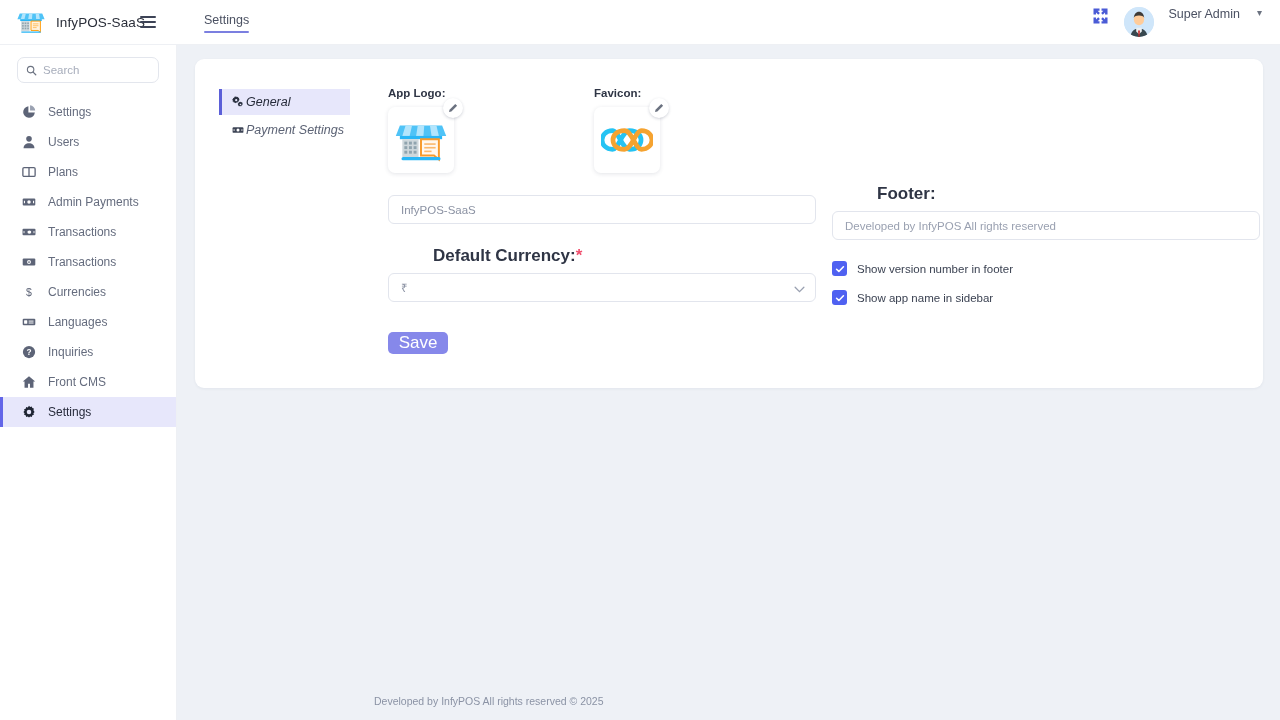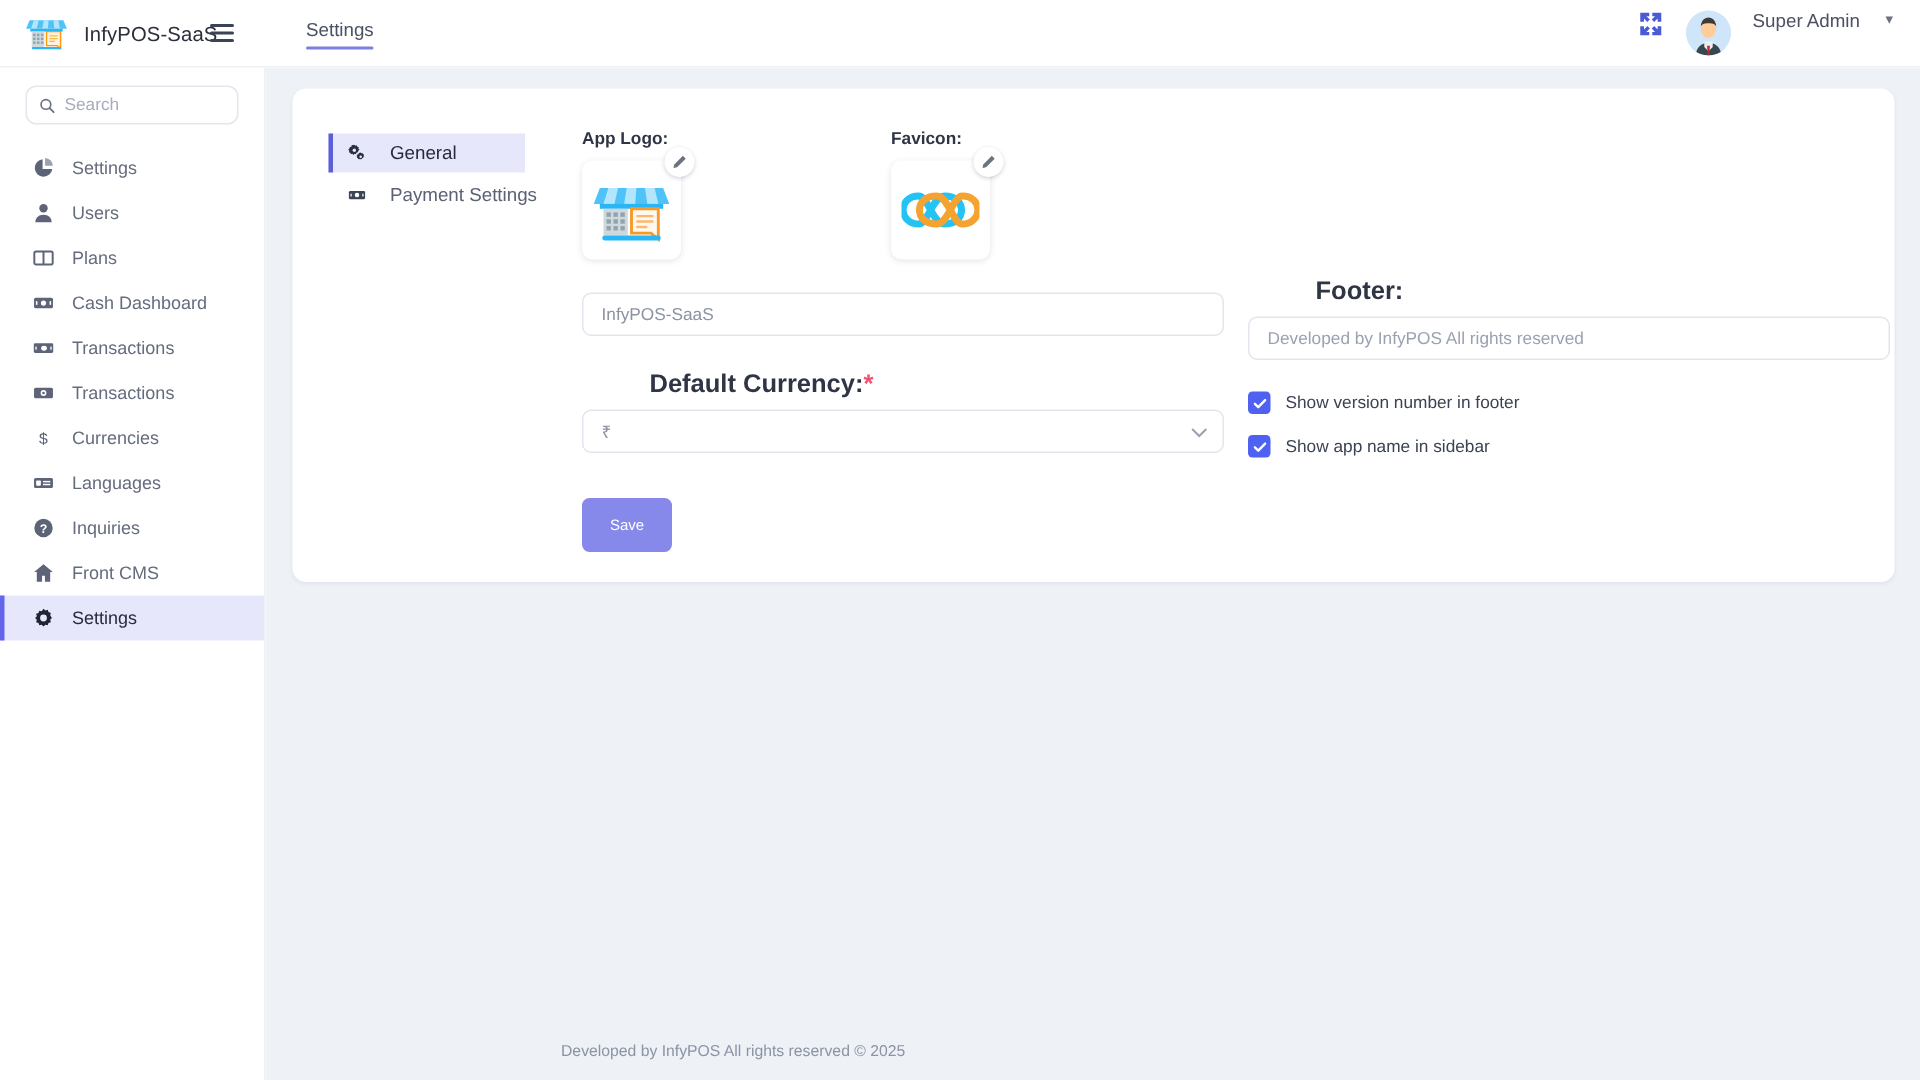--- a/index.html
+++ b/index.html
@@ -103,21 +103,21 @@
   .card-inner { display: flex; padding: 28px 24px 24px 24px; }
 
   
   .tabs { width: 131px; flex: 0 0 131px; padding-top: 2px; }
   .tab {
     height: 26px; display: flex; align-items: center; padding-left: 12px;
     font-size: 12.5px; color: #5b6274; cursor: pointer; position: relative;
     margin-bottom: 2px;
   }
   .tab .t-ico { width: 13px; flex: 0 0 13px; display: flex; align-items: center; justify-content: center; }
-  .tab .t-label { margin-left: 16px; white-space: nowrap; }
+  .tab .t-label { margin-left: 2px; white-space: nowrap; font-style: italic; }
   .tab.active { background: #e7e7fb; color: #262b3a; }
   .tab.active::before {
     content: ""; position: absolute; left: 0; top: 0; bottom: 0;
     width: 3px; background: #5b5fd8;
   }
 
   
   .form-area { flex: 1; display: flex; padding-left: 38px; }
   .col-left { width: 428px; flex: 0 0 428px; }
   .col-right { width: 428px; flex: 0 0 428px; margin-left: 16px; }
@@ -152,22 +152,22 @@
   }
   .txt-input::placeholder { color: #9aa1b1; }
   .select-wrap { position: relative; }
   .select-wrap .sel-chev {
     position: absolute; right: 11px; top: 50%; transform: translateY(-50%);
     pointer-events: none; color: #9aa1b1;
   }
   .select-input { padding-right: 28px; }
 
   .btn-save {
-    margin-top: 30px; width: 60px; height: 36px; background: #8688ea;
-    border: 0; border-radius: 5px; color: #ffffff; font-size: 10px;
+    margin-top: 30px; width: 60px; height: 22px; background: #8688ea;
+    border: 0; border-radius: 5px; color: #ffffff; font-size: 17px;
     cursor: pointer; font-family: "Liberation Sans", sans-serif;
   }
 
   .check-row {
     display: flex; align-items: center; margin-top: 14px; cursor: pointer;
   }
   .check-row.first { margin-top: 21px; }
   .chk {
     width: 15px; height: 15px; flex: 0 0 15px; background: #4f61f1;
     border-radius: 3px; display: flex; align-items: center; justify-content: center;
@@ -295,21 +295,21 @@
 
       <div class="nav-item">
         <span class="ni-ico">
           <svg width="14" height="14" viewBox="0 0 16 16">
               <rect x="0.8" y="4" width="14.4" height="8" rx="1.2" fill="#5d6477"></rect>
               <circle cx="8" cy="8" r="2" fill="#ffffff"></circle>
               <rect x="2.2" y="6.6" width="1.2" height="2.8" fill="#ffffff"></rect>
               <rect x="12.6" y="6.6" width="1.2" height="2.8" fill="#ffffff"></rect>
             </svg>
         </span>
-        <span class="ni-label">Cash Dashboard</span>
+        <span class="ni-label">Admin Payments</span>
       </div>
 
       <div class="nav-item">
         <span class="ni-ico">
           <svg width="14" height="14" viewBox="0 0 16 16">
               <rect x="0.6" y="4.4" width="14.8" height="7.4" rx="1.1" fill="#5d6477"></rect>
               <ellipse cx="8.4" cy="8.1" rx="2.2" ry="1.9" fill="#ffffff"></ellipse>
               <rect x="1.8" y="6.9" width="1" height="2.4" fill="#ffffff"></rect>
               <rect x="13.2" y="6.9" width="1" height="2.4" fill="#ffffff"></rect>
             </svg>

